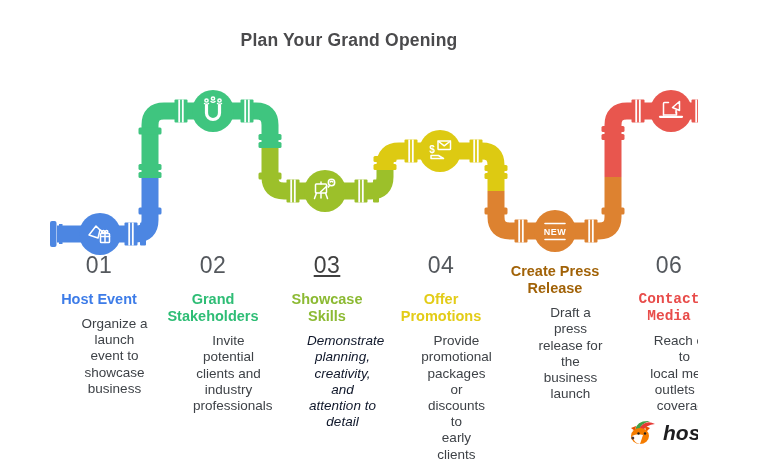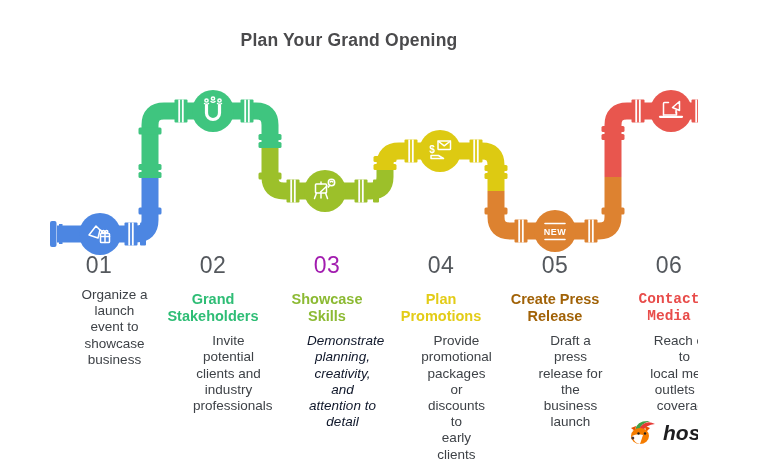--- a/index.html
+++ b/index.html
@@ -176,56 +176,56 @@
           <path d="M -11 5.8 H 11" stroke-width="2.2"></path>
           <path d="M 1.5 -3.5 L 8.5 -9.5 L 8.5 -0.5 Z M 5 -0.5 v 2.5"></path>
         </g>
       </g>
     </g>
   </svg>
 
   <div class="columns">
     <div class="col">
       <div class="step-number" style="color: rgb(84, 88, 93);">01</div>
+      <div class="step-label" style="color: rgb(61, 124, 232);">Host Event</div>
       <div class="step-desc" style="color: rgb(62, 66, 71);">Organize a
 launch event to
 showcase
 business</div>
     </div>
     <div class="col">
       <div class="step-number" style="color: rgb(84, 88, 93);">02</div>
       <div class="step-label" style="color: rgb(46, 189, 117);">Grand
 Stakeholders</div>
       <div class="step-desc" style="color: rgb(62, 66, 71);">Invite potential
 clients and
 industry
 professionals</div>
     </div>
     <div class="col">
-      <div class="step-number" style="color: #a21caf;">03</div>
+      <div class="step-number" style="color: #404040; text-decoration: underline;">03</div>
       <div class="step-label" style="color: rgb(140, 186, 51);">Showcase
 Skills</div>
       <div class="step-desc" style="color: #0f172a; font-style: italic;">Demonstrate
 planning,
 creativity, and
 attention to
 detail</div>
     </div>
     <div class="col">
       <div class="step-number" style="color: rgb(84, 88, 93);">04</div>
-      <div class="step-label" style="color: rgb(227, 204, 23);">Plan
+      <div class="step-label" style="color: rgb(227, 204, 23);">Offer
 Promotions</div>
       <div class="step-desc" style="color: rgb(62, 66, 71);">Provide
 promotional
 packages or
 discounts to
 early clients</div>
     </div>
     <div class="col">
-      <div class="step-number" style="color: rgb(84, 88, 93);">05</div>
       <div class="step-label" style="color: #a16207;">Create Press
 Release</div>
       <div class="step-desc" style="color: rgb(62, 66, 71);">Draft a press
 release for the
 business
 launch</div>
     </div>
     <div class="col">
       <div class="step-number" style="color: rgb(84, 88, 93);">06</div>
       <div class="step-label" style="color: rgb(232, 76, 74); font-family: Liberation Mono, monospace;">Contact Media</div>

